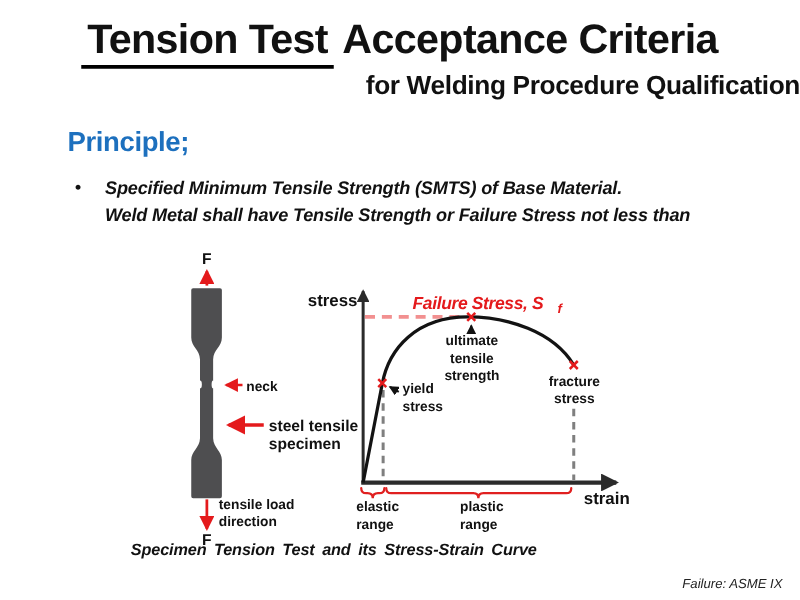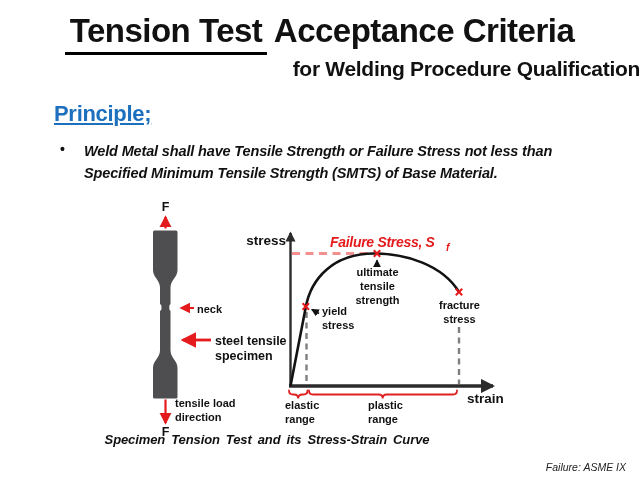--- a/index.html
+++ b/index.html
@@ -13,21 +13,21 @@
   }
   .title .underlined{
     display:inline-block;border-bottom:3.5px solid #000;padding:0 5px 1px 5px;margin:0 -1px;
   }
   .subtitle{
     position:absolute;top:57px;left:0;width:640px;text-align:right;
     font-size:21px;font-weight:bold;letter-spacing:-0.3px;
   }
   .principle{
     position:absolute;top:101px;left:54px;
-    font-size:22px;font-weight:bold;color:#1d70be;letter-spacing:-0.3px;text-decoration:underline;
+    font-size:22px;font-weight:bold;color:#1d70be;letter-spacing:-0.3px;
   }
   .bullet-row{position:absolute;top:140px;left:60px;width:540px;}
   .bullet-marker{
     position:absolute;left:0;top:1px;font-size:14px;font-weight:bold;
   }
   .bullet-text{
     margin-left:24px;font-size:14.5px;font-weight:bold;font-style:italic;
     letter-spacing:-0.15px;line-height:22px;
   }
   .figure-caption{
@@ -51,22 +51,22 @@
 
   <div class="title"><span class="underlined">Tension Test</span><span> Acceptance Criteria</span></div>
 
   <div class="subtitle">for Welding Procedure Qualification</div>
 
   <div class="principle">Principle;</div>
 
   <div class="bullet-row">
     <span class="bullet-marker">•</span>
     <div class="bullet-text">
+      <div>Specified Minimum Tensile Strength (SMTS) of Base Material.</div>
       <div>Weld Metal shall have Tensile Strength or Failure Stress not less than</div>
-      <div>Specified Minimum Tensile Strength (SMTS) of Base Material.</div>
     </div>
   </div>
 
   <svg width="640" height="250" viewBox="0 190 640 250" style="position:absolute;left:0;top:190px;">
     <defs>
       <marker id="mRed" viewBox="0 0 10 10" refX="8.5" refY="5" markerWidth="5.5" markerHeight="5.5" orient="auto-start-reverse">
         <path d="M0,0 L10,5 L0,10 Z" fill="#e41a1c"></path>
       </marker>
       <marker id="mDark" viewBox="0 0 10 10" refX="8.5" refY="5" markerWidth="4.2" markerHeight="4.2" orient="auto-start-reverse">
         <path d="M0,0 L10,5 L0,10 Z" fill="#2b2b2b"></path>

